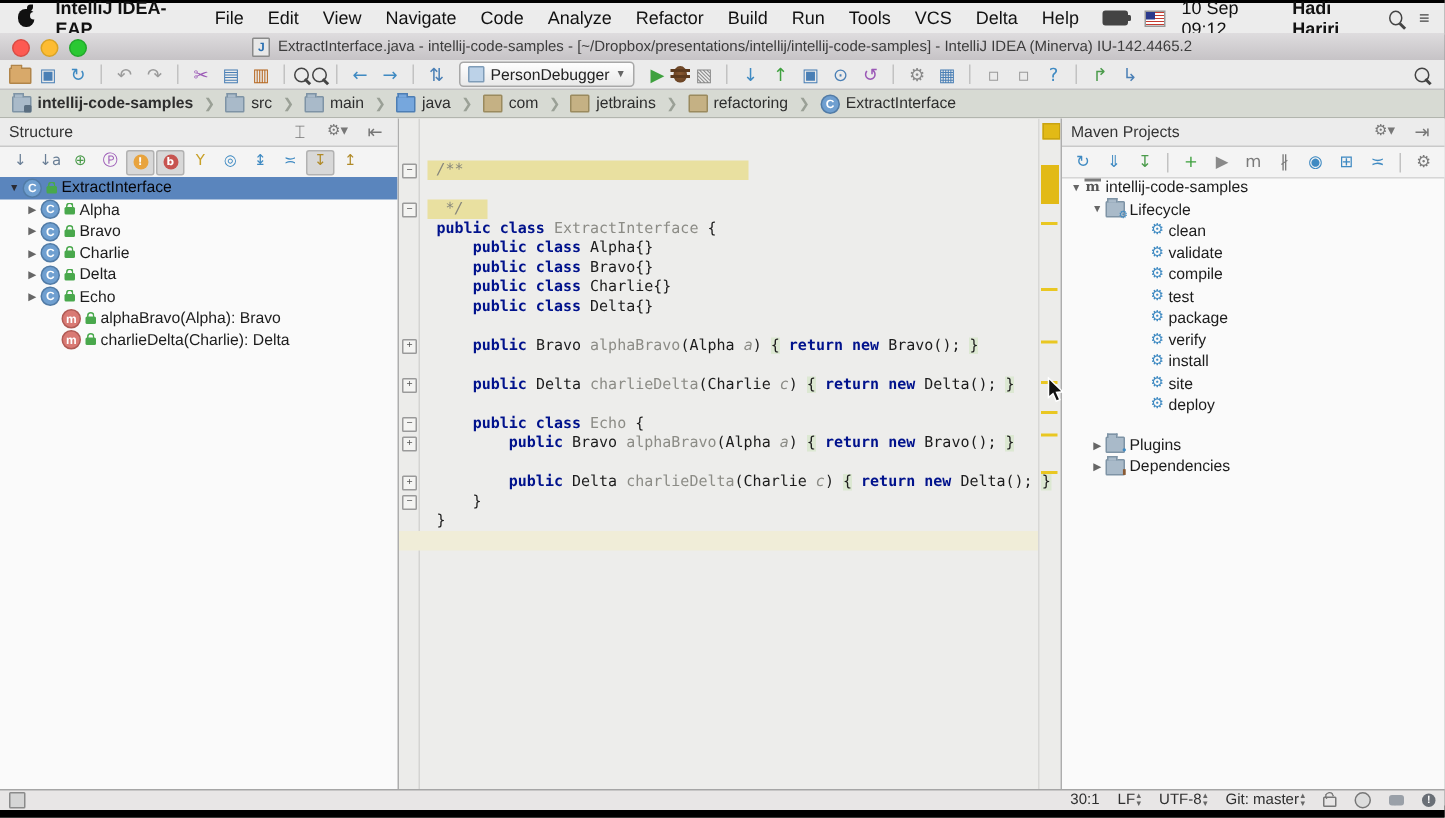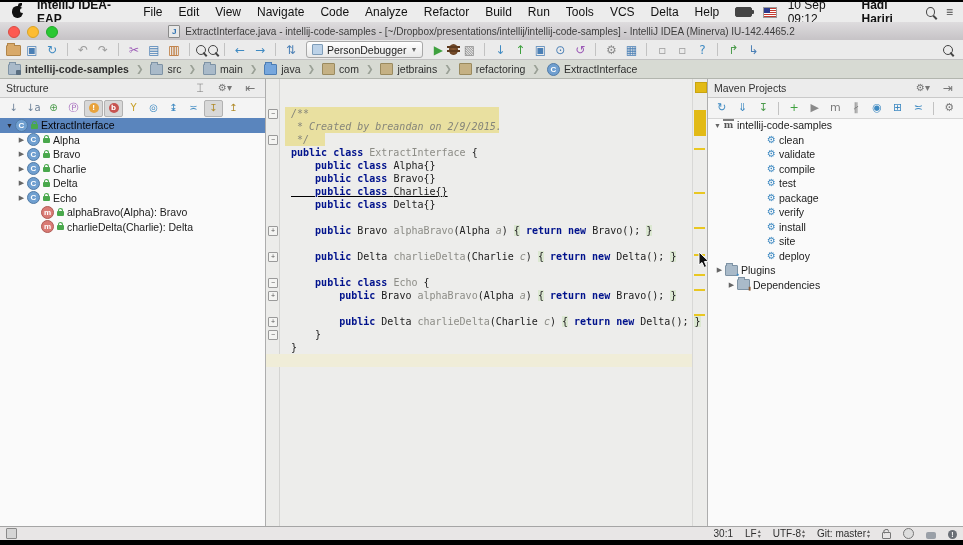--- a/index.html
+++ b/index.html
@@ -124,21 +124,21 @@
   .sindicator{position:absolute;left:2px;top:3px;width:10px;height:9px;background:#e2ba16;border:1px solid #c9a410;}
 
   
   #maven-panel{position:absolute;top:0;right:0;width:255px;height:447px;background:#fafafa;border-left:1px solid #adadad;}
   #maven-panel .tw-toolbar .tbi{width:19px;font-size:11px;}
 
   
   #statusbar{position:absolute;top:524px;left:0;right:0;height:13px;background:#e8e6e6;border-top:1px solid #a5a5a5;
              display:flex;align-items:center;font-size:10px;color:#2e2e2e;padding:0 6px;gap:6px;}
   .sb-ic{width:9px;height:9px;border:1px solid #8a8a8a;background:#d5d5d5;border-radius:1px;flex:none;}
-  #sb-right{margin-left:auto;display:flex;align-items:flex-end;gap:12px;}
+  #sb-right{margin-left:auto;display:flex;align-items:center;gap:12px;}
   .sb-seg{display:flex;align-items:center;gap:1px;}
   .updn{font-size:6px;color:#666;line-height:5px;display:inline-block;}
   .sb-lock{width:7px;height:5px;border:1px solid #777;border-radius:1px;position:relative;margin-top:2px;}
   .sb-lock:before{content:"";position:absolute;top:-4px;left:0px;width:4px;height:3px;border:1px solid #777;border-bottom:none;border-radius:3px 3px 0 0;transform:rotate(-20deg);}
   .sb-hector{width:9px;height:9px;border-radius:50%;border:1px solid #777;background:#ddd;}
   .sb-bubble{width:10px;height:7px;background:#9aa0a8;border-radius:2px;position:relative;}
   .sb-bubble:after{content:"";position:absolute;bottom:-2px;left:2px;border:2px solid transparent;border-top-color:#9aa0a8;}
   .sb-alert{width:9px;height:9px;border-radius:50%;background:#6a6f76;color:#fff;font-size:7px;font-weight:bold;
             display:flex;align-items:center;justify-content:center;}
 
@@ -370,26 +370,25 @@
           <div class="fold" style="top: 147px;">+</div>
           <div class="fold" style="top: 173px;">+</div>
           <div class="fold" style="top: 199px;">−</div>
           <div class="fold" style="top: 212px;">+</div>
           <div class="fold" style="top: 238px;">+</div>
           <div class="fold" style="top: 251px;">−</div>
         </div>
       <div id="code">
           <div class="cl" style="top: 15px;"><span class="segs"></span></div>
           <div class="cl" style="top: 28px;"><span class="hlbg" style="width: 214px;"></span><span class="segs"><span class="c">/**</span></span></div>
-          <div class="cl" style="top: 41px;"><span class="hlbg" style="width: 214px;"></span><span class="segs"><span class="c"> * Created by breandan on 2/9/2015.</span></span></div>
           <div class="cl" style="top: 54px;"><span class="hlbg" style="width: 40px;"></span><span class="segs"><span class="c"> */</span></span></div>
           <div class="cl" style="top: 67px;"><span class="segs"><span class="k">public class </span><span class="g">ExtractInterface</span><span class="d"> {</span></span></div>
           <div class="cl" style="top: 80px;"><span class="segs"><span class="d">    </span><span class="k">public class </span><span class="d">Alpha{}</span></span></div>
           <div class="cl" style="top: 93px;"><span class="segs"><span class="d">    </span><span class="k">public class </span><span class="d">Bravo{}</span></span></div>
-          <div class="cl" style="top: 106px; text-decoration: underline;"><span class="segs"><span class="d">    </span><span class="k">public class </span><span class="d">Charlie{}</span></span></div>
+          <div class="cl" style="top: 106px;"><span class="segs"><span class="d">    </span><span class="k">public class </span><span class="d">Charlie{}</span></span></div>
           <div class="cl" style="top: 119px;"><span class="segs"><span class="d">    </span><span class="k">public class </span><span class="d">Delta{}</span></span></div>
           <div class="cl" style="top: 132px;"><span class="segs"></span></div>
           <div class="cl" style="top: 145px;"><span class="segs"><span class="d">    </span><span class="k">public </span><span class="d">Bravo </span><span class="g">alphaBravo</span><span class="d">(Alpha </span><span class="gp">a</span><span class="d">) </span><span class="hb">{</span><span class="d"> </span><span class="k">return new</span><span class="d"> Bravo(); </span><span class="hb">}</span></span></div>
           <div class="cl" style="top: 158px;"><span class="segs"></span></div>
           <div class="cl" style="top: 171px;"><span class="segs"><span class="d">    </span><span class="k">public </span><span class="d">Delta </span><span class="g">charlieDelta</span><span class="d">(Charlie </span><span class="gp">c</span><span class="d">) </span><span class="hb">{</span><span class="d"> </span><span class="k">return new</span><span class="d"> Delta(); </span><span class="hb">}</span></span></div>
           <div class="cl" style="top: 184px;"><span class="segs"></span></div>
           <div class="cl" style="top: 197px;"><span class="segs"><span class="d">    </span><span class="k">public class </span><span class="g">Echo</span><span class="d"> {</span></span></div>
           <div class="cl" style="top: 210px;"><span class="segs"><span class="d">        </span><span class="k">public </span><span class="d">Bravo </span><span class="g">alphaBravo</span><span class="d">(Alpha </span><span class="gp">a</span><span class="d">) </span><span class="hb">{</span><span class="d"> </span><span class="k">return new</span><span class="d"> Bravo(); </span><span class="hb">}</span></span></div>
           <div class="cl" style="top: 223px;"><span class="segs"></span></div>
           <div class="cl" style="top: 236px;"><span class="segs"><span class="d">        </span><span class="k">public </span><span class="d">Delta </span><span class="g">charlieDelta</span><span class="d">(Charlie </span><span class="gp">c</span><span class="d">) </span><span class="hb">{</span><span class="d"> </span><span class="k">return new</span><span class="d"> Delta(); </span><span class="hb">}</span></span></div>
@@ -432,20 +431,25 @@
           <span class="tbi" style="color: rgb(63, 138, 194);">≍</span>
           <span class="sep"></span>
           <span class="tbi" style="color: rgb(122, 122, 122);">⚙</span>
         </div>
       <div class="tree" id="maven-tree">
           <div class="trow" style="padding-left: 4px;">
             <span class="arrow">▼</span>
             <span class="maven-ic ticon">m</span>
             <span>intellij-code-samples</span>
           </div>
+          <div class="trow" style="padding-left: 18px;">
+            <span class="arrow">▼</span>
+            <span class="ci folder ticon fold-gear" style="position: relative;"></span>
+            <span>Lifecycle</span>
+          </div>
           <div class="trow" style="padding-left: 48px;">
             <span class="arrow"></span>
             <span class="gear-ic ticon">⚙</span>
             <span>clean</span>
           </div>
           <div class="trow" style="padding-left: 48px;">
             <span class="arrow"></span>
             <span class="gear-ic ticon">⚙</span>
             <span>validate</span>
           </div>
@@ -477,21 +481,21 @@
           <div class="trow" style="padding-left: 48px;">
             <span class="arrow"></span>
             <span class="gear-ic ticon">⚙</span>
             <span>site</span>
           </div>
           <div class="trow" style="padding-left: 48px;">
             <span class="arrow"></span>
             <span class="gear-ic ticon">⚙</span>
             <span>deploy</span>
           </div>
-          <div class="trow" style="padding-left: 6px;">
+          <div class="trow" style="padding-left: 18px; margin-top: 12px;">
             <span class="arrow">▶</span>
             <span class="ci folder ticon fold-plug" style="position: relative;"></span>
             <span>Plugins</span>
           </div>
           <div class="trow" style="padding-left: 18px;">
             <span class="arrow">▶</span>
             <span class="ci folder ticon fold-dep" style="position: relative;"></span>
             <span>Dependencies</span>
           </div>
         </div>

